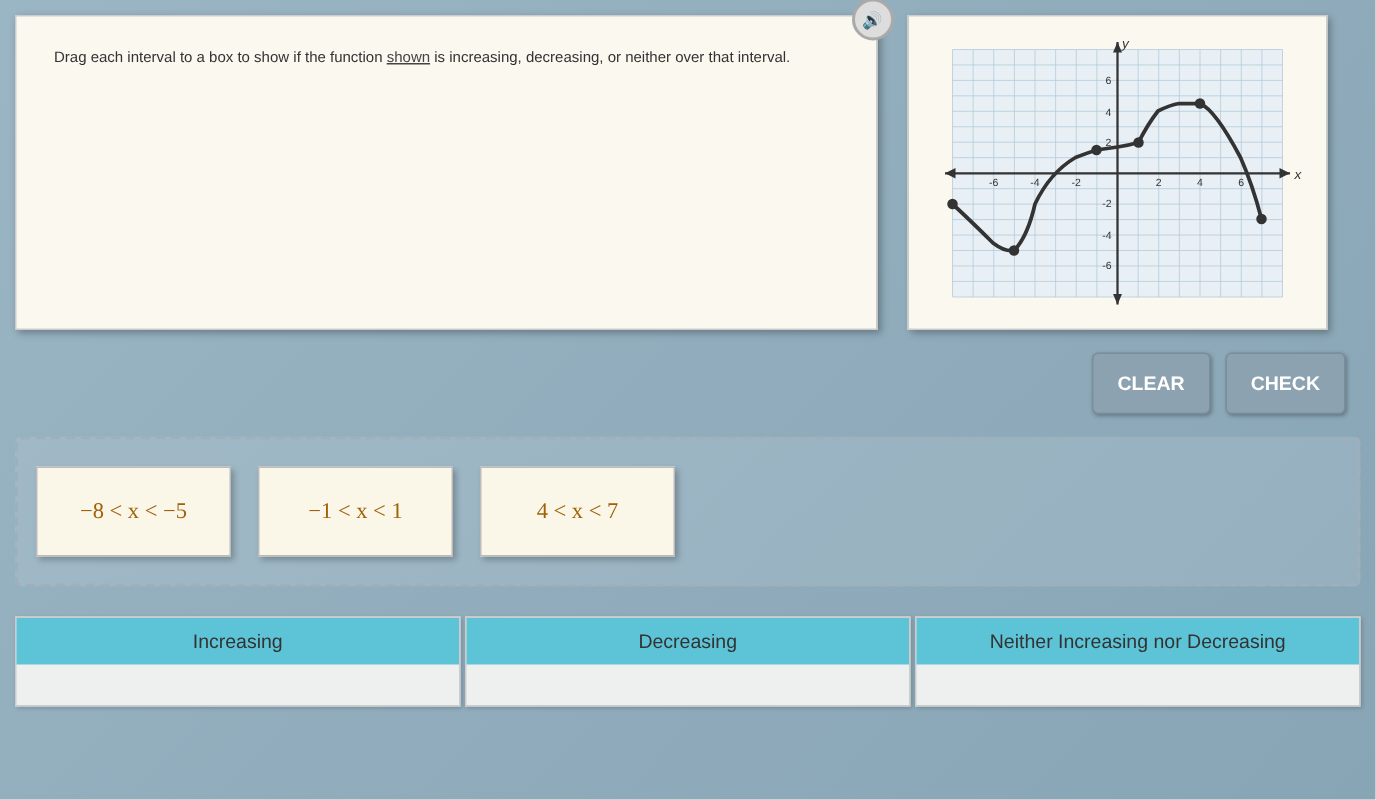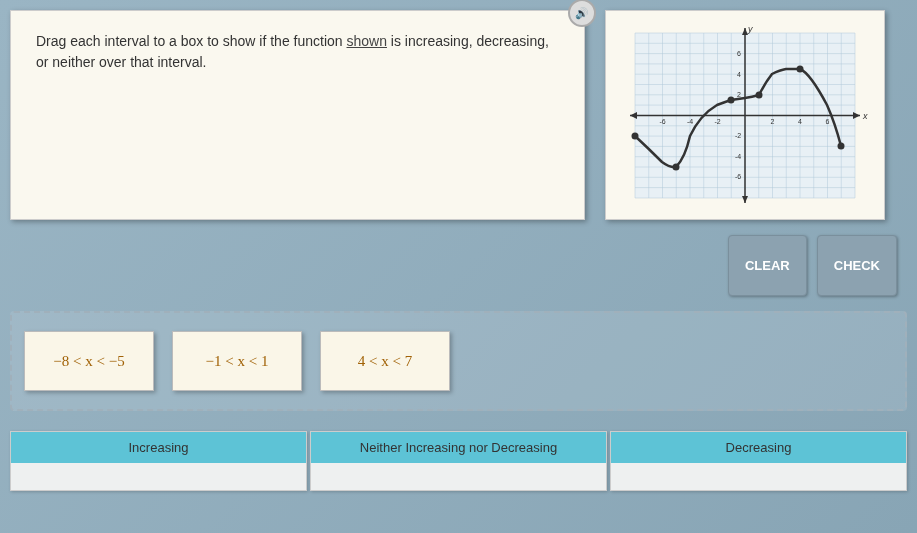--- a/index.html
+++ b/index.html
@@ -19,21 +19,21 @@
     .question-panel {
       background: #faf8ef;
       border: 1px solid #ccc;
       box-shadow: 2px 2px 5px rgba(0,0,0,0.3);
       padding: 20px 25px;
       width: 575px;
       height: 210px;
       position: relative;
     }
     .question-text {
-      font-size: 14px;
+      font-size: 10px;
       color: #333;
       line-height: 1.5;
     }
     .question-text .underlined {
       text-decoration: underline;
       color: #444;
     }
     .audio-btn {
       position: absolute;
       top: -12px;
@@ -66,21 +66,21 @@
       justify-content: flex-end;
       gap: 10px;
       margin-bottom: 15px;
       padding-right: 10px;
     }
     .action-btn {
       background: #8ca2b0;
       color: #fff;
       border: 1px solid #7a8f9c;
       border-radius: 4px;
-      padding: 22px 16px;
+      padding: 12px 16px;
       font-size: 13px;
       font-weight: bold;
       cursor: pointer;
       box-shadow: 1px 1px 3px rgba(0,0,0,0.3);
     }
     .interval-source {
       border: 2px dashed #a0b0bb;
       background: rgba(200,215,225,0.2);
       border-radius: 4px;
       padding: 18px 12px;
@@ -221,18 +221,18 @@
   <div class="interval-tile">−8 &lt; x &lt; −5</div>
   <div class="interval-tile">−1 &lt; x &lt; 1</div>
   <div class="interval-tile">4 &lt; x &lt; 7</div>
 </div>
 
 <div class="drop-row">
   <div class="drop-zone">
     <div class="drop-header">Increasing</div>
   </div>
   <div class="drop-zone">
+    <div class="drop-header">Decreasing</div>
+  </div>
+  <div class="drop-zone">
     <div class="drop-header">Neither Increasing nor Decreasing</div>
   </div>
-  <div class="drop-zone">
-    <div class="drop-header">Decreasing</div>
-  </div>
 </div>
 
 </body></html>

